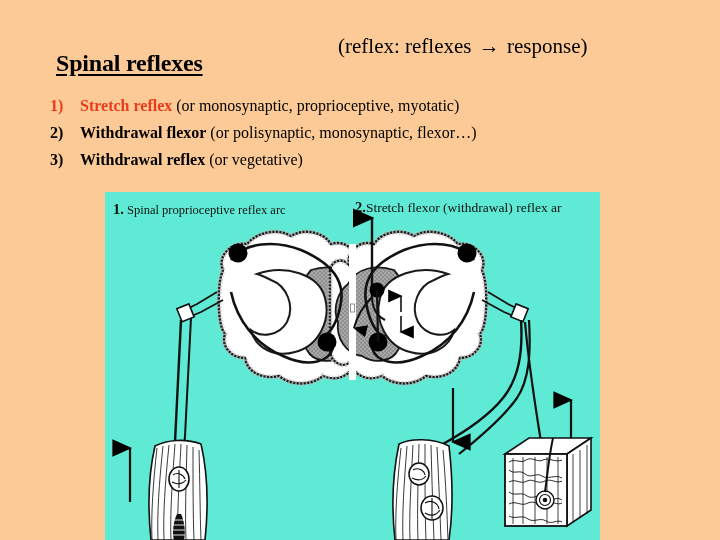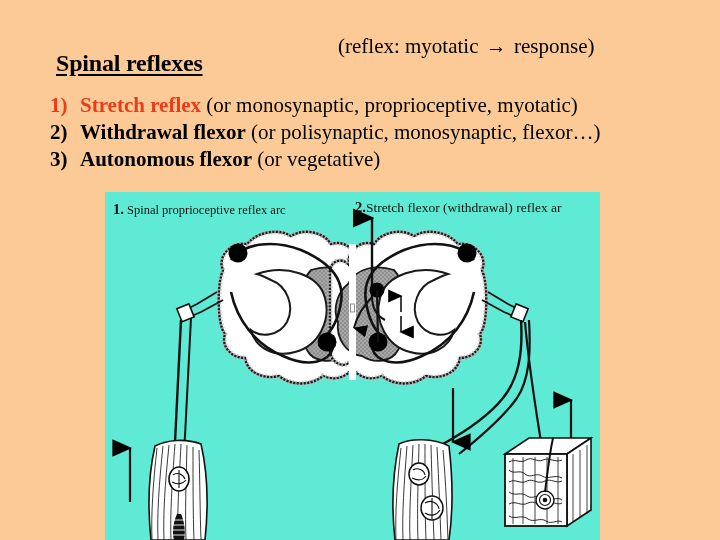--- a/index.html
+++ b/index.html
@@ -58,21 +58,21 @@
   }
 
   
   .reflex-list {
     position: absolute;
     left: 50px;
     top: 92px;
     width: 640px;
   }
   .reflex-item {
-    font-size: 21px;
+    font-size: 16px;
     line-height: 27px;
     color: #000000;
     white-space: nowrap;
   }
   .reflex-num {
     display: inline-block;
     width: 30px;
     font-weight: bold;
   }
   .reflex-term {
@@ -124,36 +124,36 @@
   }
 </style>
 </head>
 <body>
 
 <div id="slide">
 
   <div class="heading-row">
     <span class="slide-title">Spinal reflexes</span>
     <span class="slide-subtitle">
-      <span>(reflex: myotatic </span><span class="arrow-glyph">→</span><span> response)</span>
+      <span>(reflex: reflexes </span><span class="arrow-glyph">→</span><span> response)</span>
     </span>
   </div>
 
   <div class="reflex-list">
 
     <div class="reflex-item item-red">
       <span class="reflex-num">1)</span><span class="reflex-term">Stretch reflex</span><span class="reflex-paren"> (or monosynaptic, proprioceptive, myotatic)</span>
     </div>
 
     <div class="reflex-item">
       <span class="reflex-num">2)</span><span class="reflex-term">Withdrawal flexor</span><span class="reflex-paren"> (or polisynaptic, monosynaptic, flexor…)</span>
     </div>
 
     <div class="reflex-item">
-      <span class="reflex-num">3)</span><span class="reflex-term">Autonomous flexor</span><span class="reflex-paren"> (or vegetative)</span>
+      <span class="reflex-num">3)</span><span class="reflex-term">Withdrawal reflex</span><span class="reflex-paren"> (or vegetative)</span>
     </div>
 
   </div>
 
   <div id="figure-panel">
 
     <div class="fig-caption" id="fig-caption-1">
       <span class="cap-num">1.</span><span> Spinal proprioceptive reflex arc</span>
     </div>
 

